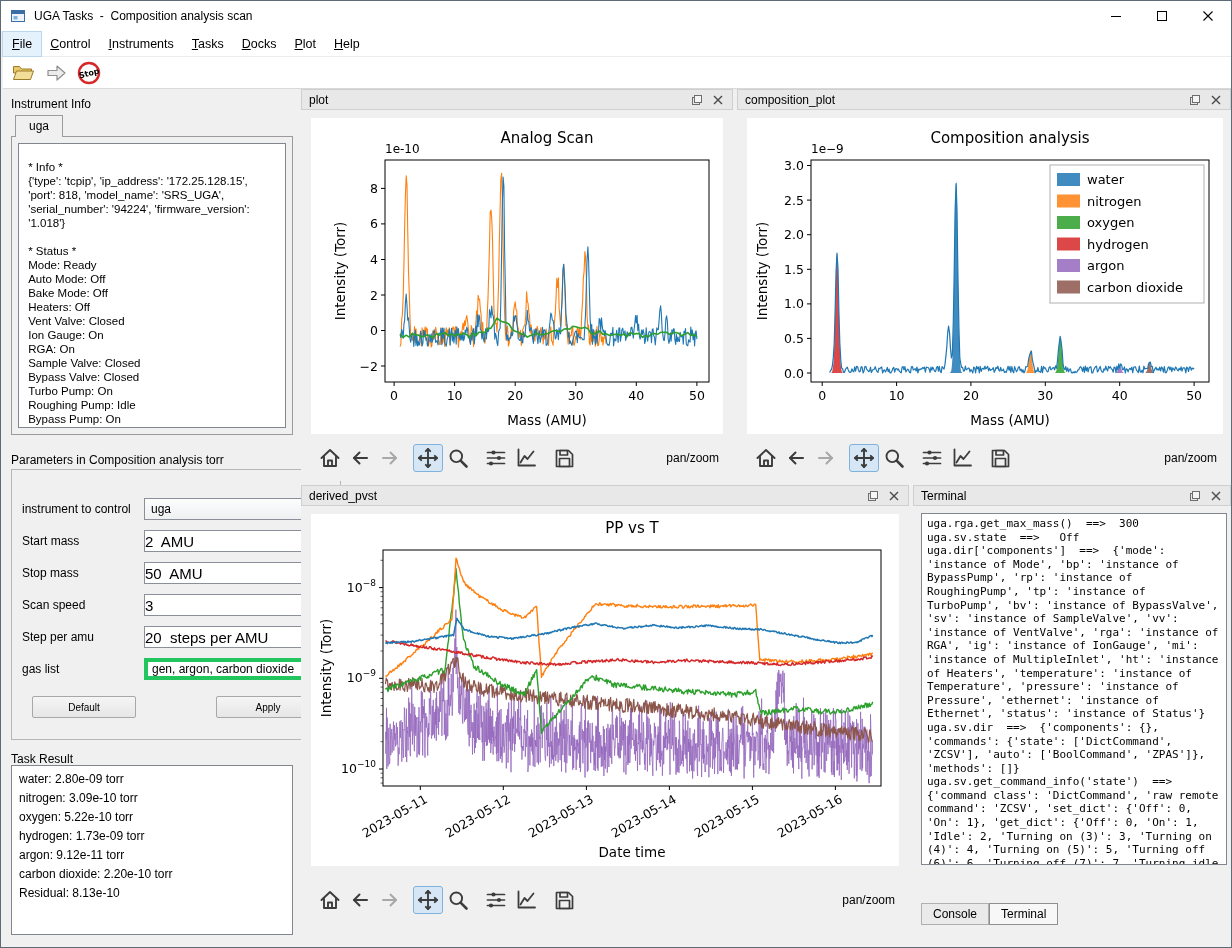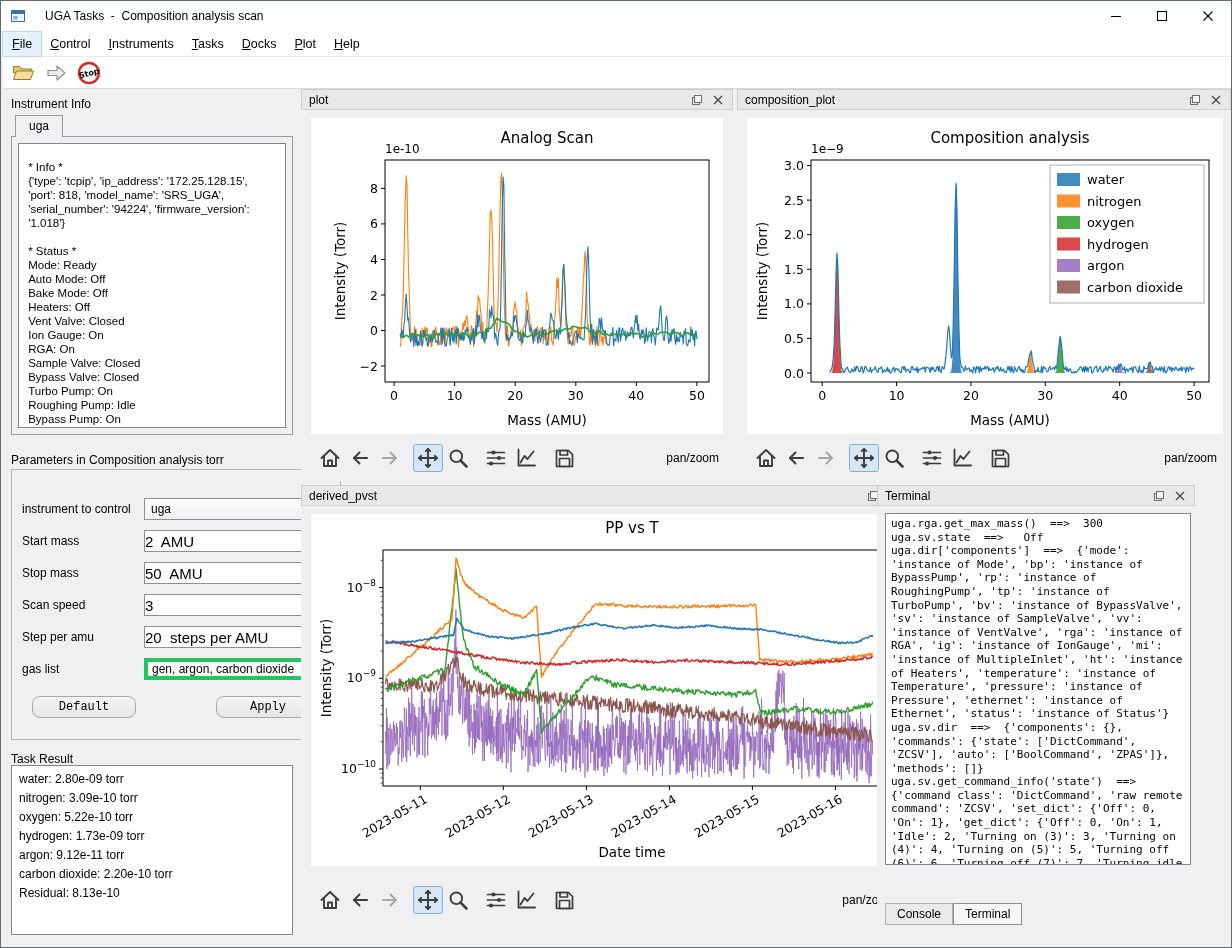--- a/index.html
+++ b/index.html
@@ -2,21 +2,21 @@
 <html><head>
 <meta charset="utf-8">
 <style>
   *{box-sizing:border-box;margin:0;padding:0}
   html,body{width:1232px;height:948px;background:#fff;font-family:"Liberation Sans","DejaVu Sans",sans-serif;font-size:12px;color:#000;overflow:hidden}
   .window{position:relative;width:1232px;height:948px;background:#f0f0f0;border:1px solid #5e6a75}
 
   
   .titlebar{position:absolute;left:0;top:0;width:100%;height:30px;background:#fff;display:flex;align-items:center}
   .app-icon{margin-left:9px;width:16px;height:16px;display:inline-flex}
-  .title-text{margin-left:19px;font-size:12px;white-space:pre}
+  .title-text{margin-left:8px;font-size:12px;white-space:pre}
   .win-controls{margin-left:auto;display:flex;height:100%}
   .win-btn{width:46px;height:100%;display:flex;align-items:center;justify-content:center}
 
   
   .menubar{position:absolute;left:2px;top:30px;width:1228px;height:26px;background:#fff;display:flex;align-items:center;border-bottom:1px solid #ececec}
   .menu-item{display:inline-block;line-height:24px;padding:0 9px;font-size:12.5px}
   .menu-item::first-letter{text-decoration:underline}
   .menu-item.active{background:#e5f1fb;outline:1px solid #bcd8f0}
 
   
@@ -37,21 +37,21 @@
   .combo-arrow{width:0;height:0;border-left:4px solid transparent;border-right:4px solid transparent;border-top:5px solid #333;margin-right:1px}
   .spinbox{flex:1;height:22px;background:#fff;border:1px solid #8a8f99;display:flex;align-items:center;position:relative;padding-right:18px}
   .spin-value{flex:1;text-align:left;padding-right:5px;font-size:15px;white-space:pre}
   .spin-arrows{position:absolute;right:0;top:0;width:16px;height:100%;border-left:1px solid #c7c7c7;display:flex;flex-direction:column}
   .spin-up,.spin-dn{flex:1;display:flex;align-items:center;justify-content:center;background:#f1f1f1}
   .spin-dn{border-top:1px solid #c7c7c7}
   .spin-up::after{content:"";border-left:3.5px solid transparent;border-right:3.5px solid transparent;border-bottom:4px solid #444}
   .spin-dn::after{content:"";border-left:3.5px solid transparent;border-right:3.5px solid transparent;border-top:4px solid #444}
   .text-input{flex:1;height:22px;border:4px solid #22c55e;background:#fff;font-size:12px;font-family:inherit;padding:0 4px}
   .btn-row{display:flex;justify-content:space-between;padding:6px 10px 0 10px}
-  .qt-btn{background:linear-gradient(#f5f5f5,#e6e6e6);border:1px solid #a8a8a8;border-radius:8px;font-size:12px;font-family:Liberation Mono, monospace;height:22px;min-width:104px}
+  .qt-btn{background:linear-gradient(#f5f5f5,#e6e6e6);border:1px solid #a8a8a8;border-radius:2px;font-size:10px;font-family:Liberation Sans, sans-serif;height:22px;min-width:104px}
   .result-box{position:absolute;left:8px;top:676px;width:282px;height:170px;background:#fff;border:1px solid #82868f;font-size:12px;line-height:19px;padding:4px 7px;white-space:pre-wrap;overflow:hidden}
 
   
   .dock{position:absolute;background:#f0f0f0}
   .dock-titlebar{position:absolute;left:0;top:0;width:100%;height:21px;background:#e8e8e8;border:1px solid #cfcfcf;display:flex;align-items:center;padding:0 7px}
   .dock-title{font-size:12px}
   .dock-btns{margin-left:auto;display:flex;gap:7px;align-items:center}
   .dock-btn{width:14px;height:14px;display:flex;align-items:center;justify-content:center}
   .figure{position:absolute;background:#fff}
   #fig-analog{left:10px;top:29px;width:412px;height:316px}
@@ -628,21 +628,21 @@
           <svg width="24" height="24" viewBox="0 0 24 24" fill="none" stroke="#3c3c3c" stroke-width="1.7" stroke-linejoin="round">
             <path d="M4.5 4.5 H16.5 L20.5 8.5 V20.5 H4.5 Z"></path>
             <rect x="8" y="4.5" width="7.5" height="4.5"></rect>
             <rect x="7.5" y="12.5" width="10" height="8"></rect>
           </svg>
         </div>
         <span class="mpl-status">pan/zoom</span>
       </div>
   </div>
 
-  <div class="dock" id="dock-terminal" style="left:876px;top:484px;width:318px;height:462px">
+  <div class="dock" id="dock-terminal" style="left:912px;top:484px;width:318px;height:462px">
     <div class="dock-titlebar">
       <span class="dock-title">Terminal</span>
       <span class="dock-btns">
         <span class="dock-btn">
             <svg width="12" height="12" viewBox="0 0 12 12">
               <rect x="1.5" y="3.5" width="7" height="7" fill="#e8e8e8" stroke="#6e6e6e"></rect>
               <rect x="3.5" y="1.5" width="7" height="7" fill="#f5f5f5" stroke="#6e6e6e"></rect>
             </svg>
           </span>
         <span class="dock-btn">

